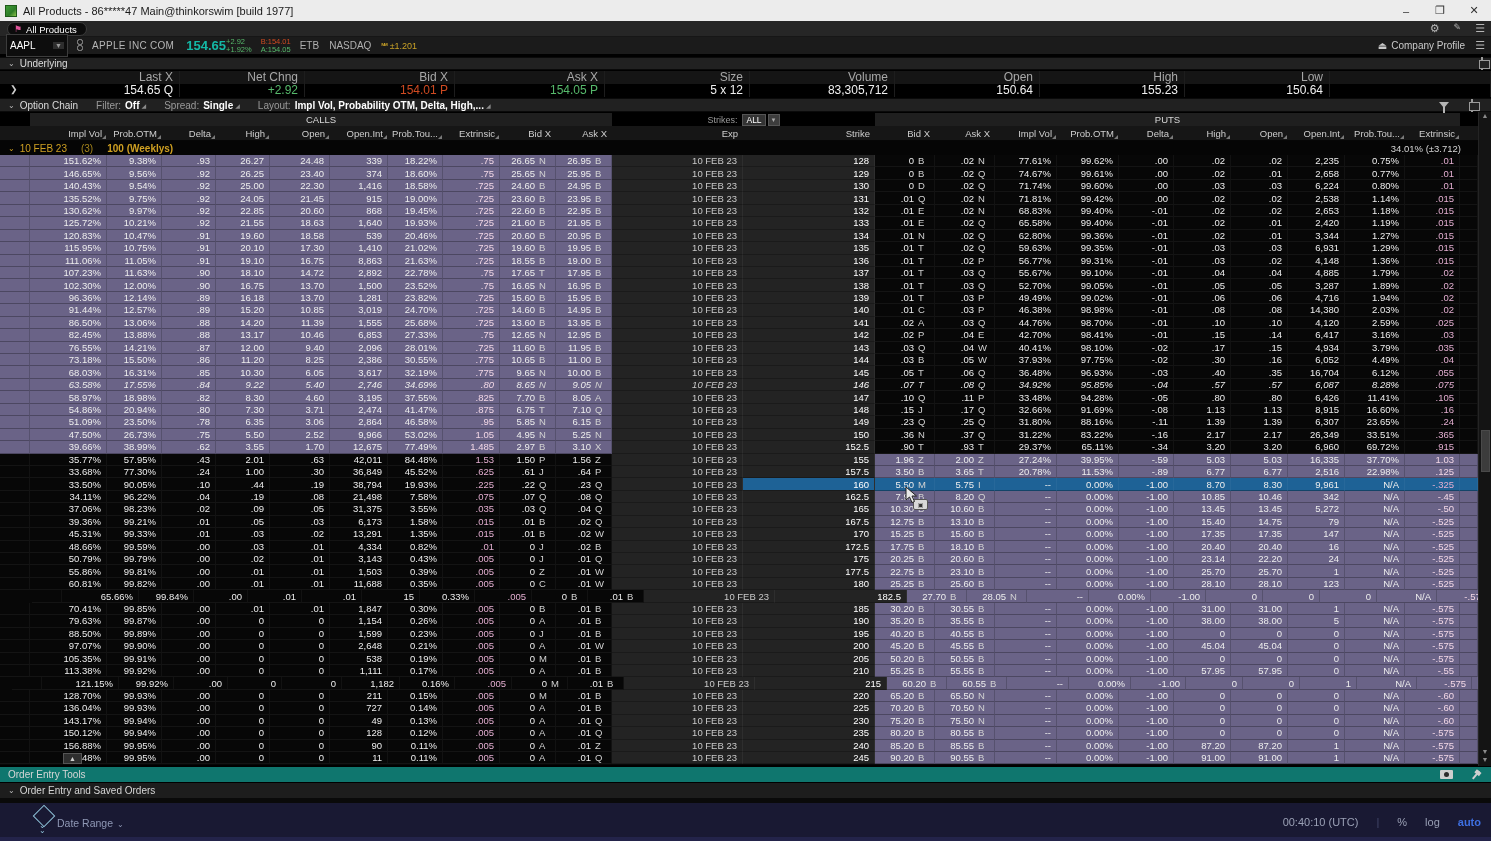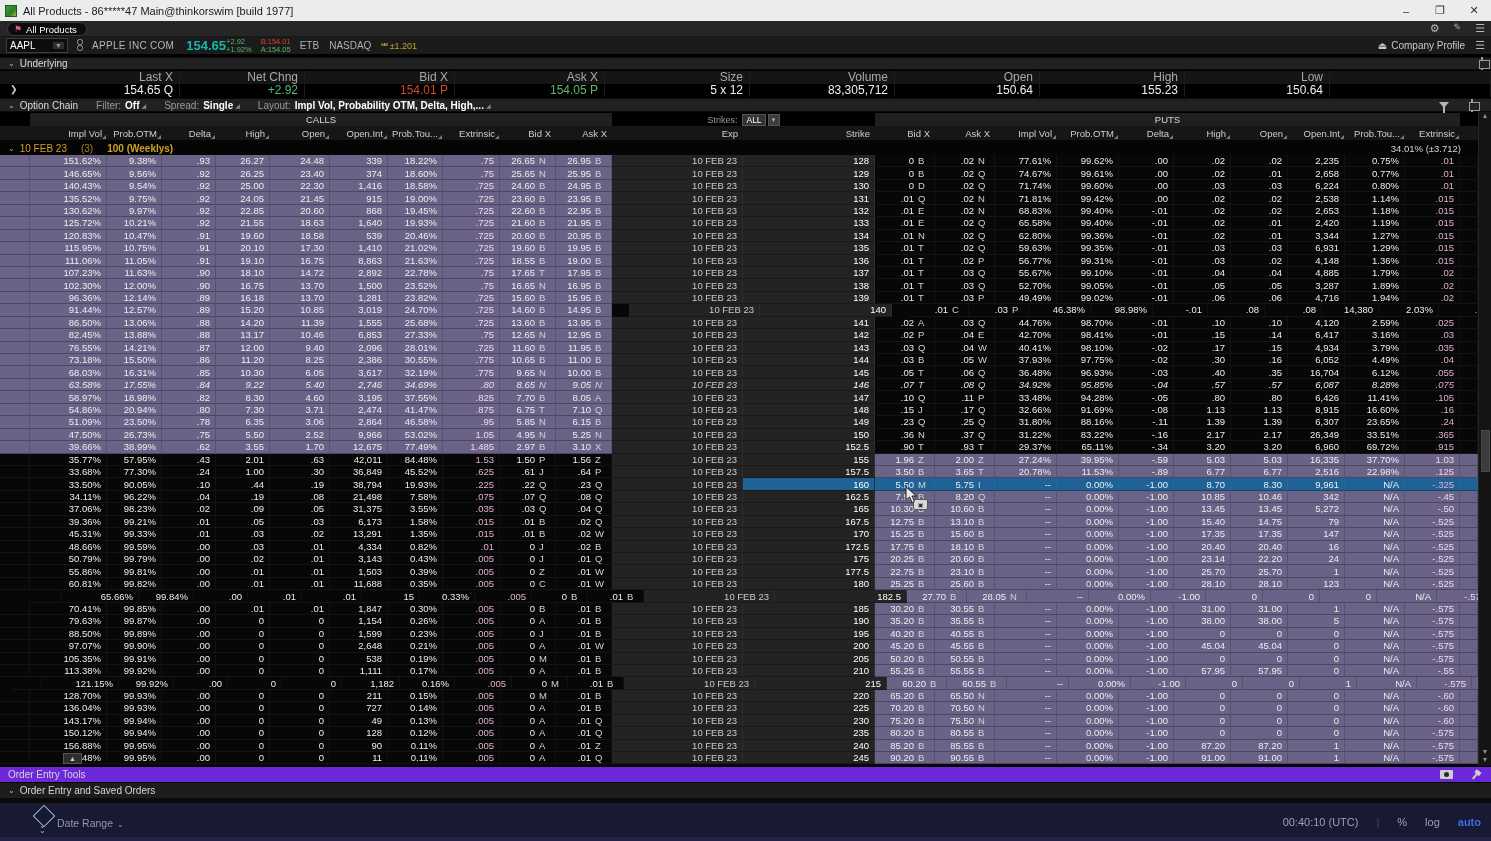--- a/index.html
+++ b/index.html
@@ -14,21 +14,21 @@
   #winbtns{margin-left:auto;display:flex;height:100%;}
   .winbtn{width:34px;height:100%;display:flex;align-items:center;justify-content:center;font-size:11px;color:#333;}
   
   #badgebar{position:absolute;top:21px;left:0;width:100%;height:16px;background:#262626;border-bottom:1px solid #161616;}
   #appbadge{position:absolute;top:1px;left:7px;height:14px;background:#0c0c0c;border:1px solid #3a3a3a;border-radius:7px;
     display:flex;align-items:center;padding:0 9px 0 6px;font-size:9.5px;color:#fff;}
   .flag-icon{color:#e0559a;font-size:9px;margin-right:4px;}
   #badgebar .rt-icons{position:absolute;right:6px;top:1px;display:flex;gap:14px;color:#b5b5b5;font-size:11px;}
   #symbolrow{position:absolute;top:37px;left:0;width:100%;height:19px;background:#1b1b1b;border-bottom:2px solid #000;
     display:flex;align-items:center;font-size:10px;}
-  #symbolbox{width:62px;height:15px;margin-left:6px;background:#0d0d0d;border:1px solid #3c3c3c;display:flex;align-items:center;
+  #symbolbox{width:62px;height:23px;margin-left:6px;background:#0d0d0d;border:1px solid #3c3c3c;display:flex;align-items:center;
     padding:0 3px;color:#fff;font-size:10px;}
   #symbolbox .dd{margin-left:auto;color:#9a9a9a;font-size:7px;background:#2e2e2e;padding:0 2px;}
   .chain-link{margin:0 8px;color:#9a9a9a;}
   #companyname{color:#b5b5b5;letter-spacing:.3px;margin-right:12px;}
   #lastbig{color:#14b8a6;font-size:13px;font-weight:bold;}
   .stack2{display:flex;flex-direction:column;justify-content:center;line-height:7.5px;font-size:7.5px;margin-right:9px;}
   .grn{color:#56b96b;} .red{color:#cf4a21;}
   #etb,#exch{color:#b0b0b0;margin-right:10px;}
   #mmm{display:flex;align-items:center;color:#c9a227;font-size:9px;}
   .mmm-icon{font-size:7px;font-weight:bold;margin-right:3px;letter-spacing:-1px;}
@@ -88,21 +88,21 @@
   .pink{color:#e3aed0;}
   .itm .pink, .itm.pink{color:#f2d7e6;}
   .midcell{background:#232323;color:#c9c9c9;border-right:1px solid #2e2e2e;border-bottom:1px solid #1a1a1a;}
   .midcell.stk{color:#fff;}
   
   #vscroll{position:absolute;top:112px;right:0;width:13px;height:654px;background:#141414;border-left:1px solid #242424;}
   #vscroll .arrow{color:#8a8a8a;font-size:7px;text-align:center;display:block;}
   #vthumb{position:absolute;top:318px;left:2px;width:9px;height:42px;background:#3c3c3c;border:1px solid #4a4a4a;}
   #vscroll .bot{position:absolute;bottom:2px;left:0;width:100%;text-align:center;color:#8a8a8a;font-size:7px;line-height:8px;}
   
-  #ordertools{position:absolute;top:766px;left:0;width:1491px;height:16px;background:#6d28d9;border-top:1px solid #000;
+  #ordertools{position:absolute;top:766px;left:0;width:1491px;height:16px;background:#0f766e;border-top:1px solid #000;
     display:flex;align-items:center;font-size:10px;color:#d6d6d6;}
   #ordertools .t{margin-left:8px;}
   #ordertools .rt{margin-left:auto;margin-right:14px;display:flex;gap:22px;align-items:center;}
   .cam{width:13px;height:9px;background:#cfcfcf;border-radius:1px;position:relative;}
   .cam::after{content:"";position:absolute;left:4px;top:2px;width:5px;height:5px;border-radius:50%;background:#2b2b2b;}
   .pin{width:2px;height:10px;background:#cfcfcf;transform:rotate(40deg);position:relative;}
   .pin::after{content:"";position:absolute;top:0;left:-2px;width:6px;height:4px;background:#cfcfcf;}
   #savedbar{position:absolute;top:782px;left:0;width:1491px;height:16px;background:#1d1d1d;border-top:1px solid #000;
     display:flex;align-items:center;font-size:10px;color:#d6d6d6;}
   #savedbar .chev{font-size:8px;margin:0 5px 0 8px;color:#bbb;}
@@ -808,21 +808,21 @@
           <div class="cell ">99.02%</div>
           <div class="cell ">-.01</div>
           <div class="cell ">.06</div>
           <div class="cell ">.06</div>
           <div class="cell ">4,716</div>
           <div class="cell ">1.94%</div>
           <div class="cell  pink">.02</div>
           <div class="cell"></div>
         </div>
       </div>
-      <div class="row" style="height: 12.449px; gap: 17px;">
+      <div class="row" style="height: 12.449px;">
         <div class="cg">
           <div class="cell itm"></div>
           <div class="cell itm">91.44%</div>
           <div class="cell itm">12.57%</div>
           <div class="cell itm">.89</div>
           <div class="cell itm">15.20</div>
           <div class="cell itm">10.85</div>
           <div class="cell itm">3,019</div>
           <div class="cell itm">24.70%</div>
           <div class="cell itm pink">.725</div>

